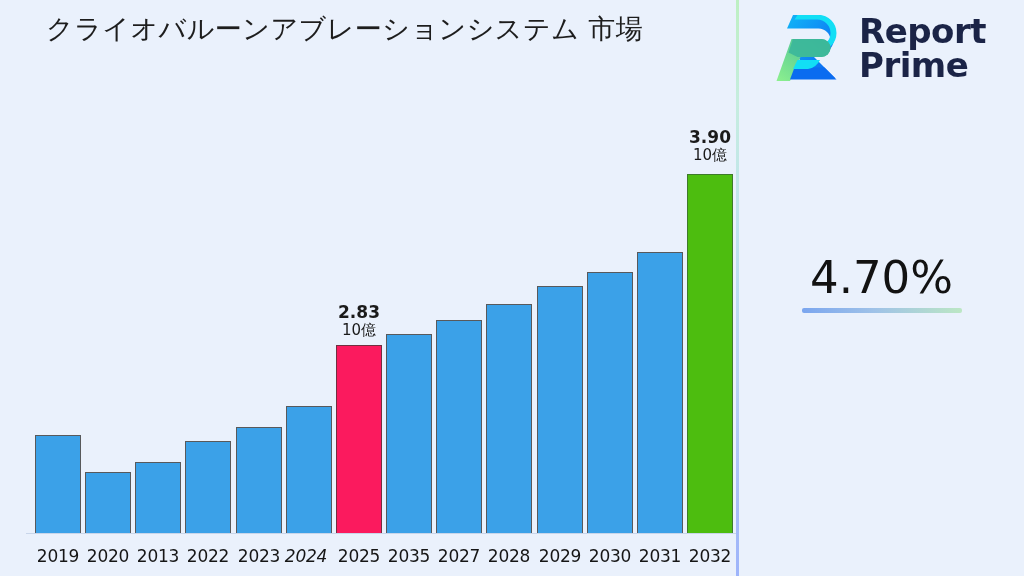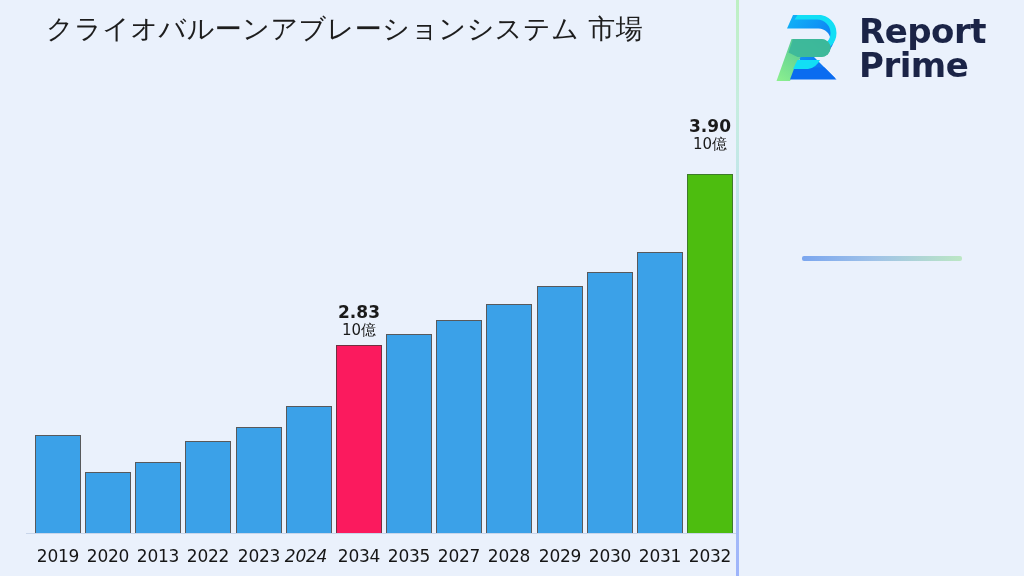--- a/index.html
+++ b/index.html
@@ -123,36 +123,36 @@
           <div class="bar-col" style="left: 502px;">
             <div class="bar blue" style="height: 247px; width: 46.3px;"></div>
           </div>
           <div class="bar-col" style="left: 552px;">
             <div class="bar blue" style="height: 261px; width: 46.3px;"></div>
           </div>
           <div class="bar-col" style="left: 602px;">
             <div class="bar blue" style="height: 281px; width: 46.3px;"></div>
           </div>
           <div class="bar-col" style="left: 652px;">
-            <div class="bar-label" style="bottom: 380px;">
+            <div class="bar-label" style="bottom: 369px;">
               <span class="v">3.90</span>
               <span class="u">10億</span>
             </div>
             <div class="bar green" style="height: 359px; width: 46.3px;"></div>
           </div>
         </div>
       <div id="baseline"></div>
       <div id="x-axis">
           <div class="x-tick" style="left: 0px;">2019</div>
           <div class="x-tick" style="left: 50px;">2020</div>
           <div class="x-tick" style="left: 100px;">2013</div>
           <div class="x-tick" style="left: 150px;">2022</div>
           <div class="x-tick" style="left: 201px;">2023</div>
           <div class="x-tick" style="left: 248px; font-style: italic;">2024</div>
-          <div class="x-tick" style="left: 301px;">2034</div>
+          <div class="x-tick" style="left: 301px;">2025</div>
           <div class="x-tick" style="left: 351px;">2035</div>
           <div class="x-tick" style="left: 401px;">2027</div>
           <div class="x-tick" style="left: 451px;">2028</div>
           <div class="x-tick" style="left: 502px;">2029</div>
           <div class="x-tick" style="left: 552px;">2030</div>
           <div class="x-tick" style="left: 602px;">2031</div>
           <div class="x-tick" style="left: 652px;">2032</div>
         </div>
     </div>
   </div>
@@ -180,16 +180,17 @@
         <path d="M26 76 H66 L82 92 H20 Z" fill="#0b6cf0"></path>
         <path d="M30 66 H60 A22 22 0 0 1 44 78 H24 Z" fill="#12dff5"></path>
       </svg>
       <div id="logo-text">
         <span>Report</span>
         <span>Prime</span>
       </div>
     </div>
 
     <div id="cagr-block">
+      <div id="cagr-value">4.70%</div>
       <div id="cagr-rule"></div>
     </div>
   </div>
 </div>
 
 </body></html>

